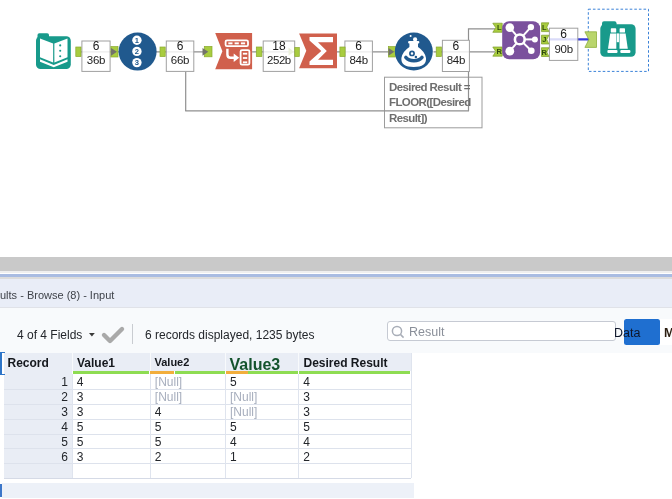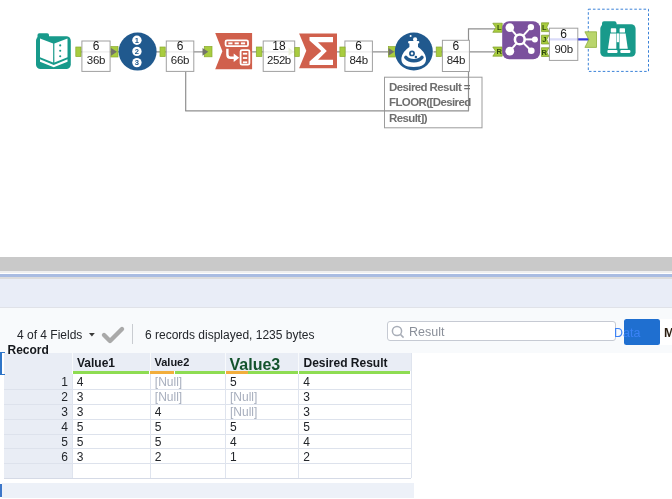--- a/index.html
+++ b/index.html
@@ -186,20 +186,21 @@
 
     <rect x="588.3" y="9.2" width="60.2" height="62.2" fill="none" stroke="#3b82d8" stroke-width="1" stroke-dasharray="2.6,2"></rect>
     <polygon points="584.9,31.8 596.5,31.8 596.5,47.4 584.9,47.4 588.9,39.6" fill="#b9d56c" stroke="#8fae3c" stroke-width="0.8"></polygon>
   </svg>
 
   <div class="abs" style="left:0;top:256.7px;width:672px;height:14.6px;background:#c9c9c9;"></div>
   <div class="abs" style="left:0;top:271.3px;width:672px;height:2.2px;background:#efefef;"></div>
   <div class="abs" style="left:0;top:273.5px;width:672px;height:3.9px;background:#a9bce2;"></div>
   <div class="abs" style="left:0;top:277.4px;width:672px;height:1.9px;background:#dcdcdc;"></div>
   <div class="abs" style="left:0;top:279.3px;width:672px;height:28.7px;background:#e9edf7;border-bottom:1px solid #e0e2e8;box-sizing:border-box;"></div>
+  <div class="txt" style="left:0px;top:288.5px;font-size:11px;color:#3f434a;">ults - Browse (8) - Input</div>
 
   <div class="abs" style="left:0;top:308px;width:672px;height:45px;background:#f8fafc;"></div>
   <div class="txt" style="left:17px;top:328px;font-size:12px;color:#23262b;">4 of 4 Fields</div>
   <svg class="abs" style="left:87.5px;top:331.5px" width="8" height="6">
       <polygon points="1,1 6.8,1 3.9,4.6" fill="#3a3a3a"></polygon>
     </svg>
   <svg class="abs" style="left:100px;top:325px" width="26" height="22">
     <path d="M4,10 L10,16 L22,4" fill="none" stroke="#a9a9a9" stroke-width="4.4" stroke-linecap="round" stroke-linejoin="round"></path>
   </svg>
   <div class="abs" style="left:132px;top:324px;width:1px;height:20px;background:#c9ccd1;"></div>
@@ -207,32 +208,32 @@
 
   <div class="abs" style="left:386.5px;top:321px;width:229px;height:20px;background:#fff;border:1px solid #c6cad3;border-radius:3px;box-sizing:border-box;"></div>
   <svg class="abs" style="left:390px;top:324px" width="16" height="16">
     <circle cx="7" cy="7" r="4.6" fill="none" stroke="#a9aeb8" stroke-width="1.5"></circle>
     <path d="M10.4,10.4 L13.6,13.6" stroke="#a9aeb8" stroke-width="1.5"></path>
   </svg>
   <div class="txt" style="left:409px;top:324.5px;font-size:12.5px;color:#8a8f99;">Result</div>
 
   <div class="abs" style="left:660px;top:319px;width:12px;height:26px;background:#ffffff;"></div>
   <div class="abs" style="left:624px;top:319px;width:35.7px;height:26px;background:#1f6fd0;border-radius:2.5px;"></div>
-  <div class="txt" style="left:614px;top:325.5px;font-size:12.5px;color:#3b82f6;">Data</div>
+  <div class="txt" style="left:614px;top:325.5px;font-size:12.5px;color:#0f172a;">Data</div>
   <div class="txt" style="left:664px;top:325.5px;font-size:12.5px;font-weight:bold;color:#2b1d10;">M</div>
 
   <div class="abs" style="left:4px;top:353px;width:406.6px;height:17.5px;background:#e9edf5;"></div>
 
   <div class="abs" style="left:4px;top:370.5px;width:67.8px;height:107.7px;background:#e9edf5;"></div>
 
   <div class="abs" style="left:0;top:351.5px;width:2px;height:23.5px;background:#2e75c8;"></div>
   <div class="abs" style="left:0;top:351.5px;width:5px;height:1.5px;background:#2e75c8;"></div>
   <div class="abs" style="left:0;top:373.5px;width:5px;height:1.5px;background:#2e75c8;"></div>
 
-  <div class="txt" style="left:7.5px;top:343px;font-size:12px;font-weight:bold;color:#15181d;">Record</div>
+  <div class="txt" style="left:7.5px;top:356px;font-size:12px;font-weight:bold;color:#15181d;">Record</div>
   <div class="txt" style="left:77px;top:356px;font-size:12px;font-weight:bold;color:#15181d;">Value1</div>
   <div class="txt" style="left:154.5px;top:356px;font-size:11px;font-weight:bold;color:#15181d;">Value2</div>
   <div class="txt" style="left:229.5px;top:356px;font-size:16px;font-weight:bold;color:#14532d;">Value3</div>
   <div class="txt" style="left:303.5px;top:356px;font-size:12px;font-weight:bold;color:#15181d;">Desired Result</div>
 
   <div class="abs" style="left:72.8px;top:370.5px;width:76.5px;height:3px;background:#8edc52;"></div>
   <div class="abs" style="left:150.3px;top:370.5px;width:24.2px;height:3px;background:#f2ae3c;"></div>
   <div class="abs" style="left:174.5px;top:370.5px;width:50px;height:3px;background:#8edc52;"></div>
   <div class="abs" style="left:225.5px;top:370.5px;width:22.5px;height:3px;background:#f2ae3c;"></div>
   <div class="abs" style="left:248px;top:370.5px;width:49.8px;height:3px;background:#8edc52;"></div>

